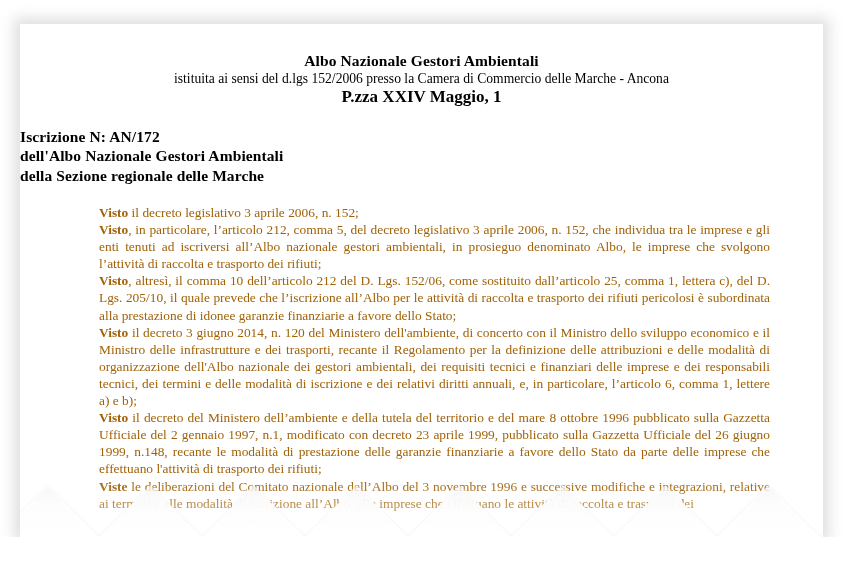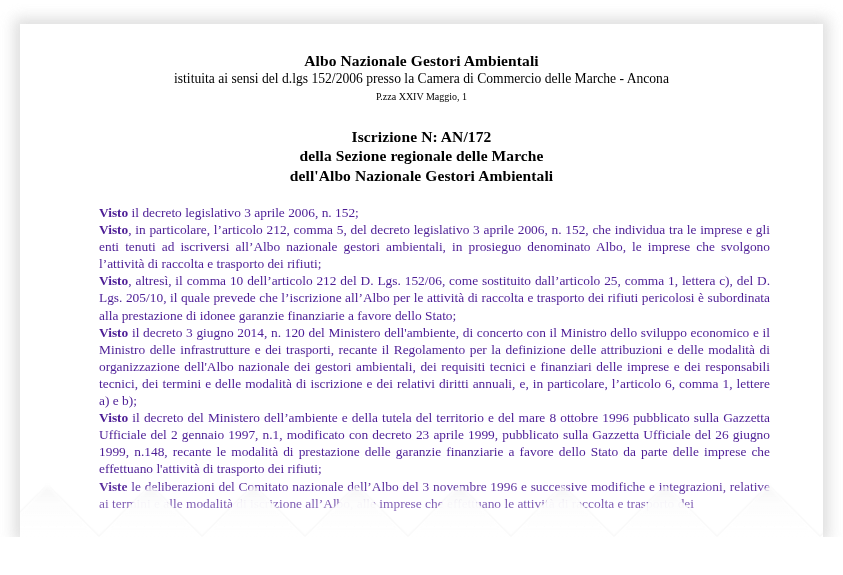--- a/index.html
+++ b/index.html
@@ -72,47 +72,46 @@
     font-weight: bold;
     line-height: 18px;
     letter-spacing: .15px;
   }
   .hdr-line-3 {
     font-size: 13.6px;
     font-weight: normal;
     line-height: 18px;
   }
   .hdr-line-4, .hdr-line-5 {
-    font-size: 10px;
-    font-weight: normal;
+    font-size: 17px;
+    font-weight: bold;
     line-height: 17.5px;
   }
 
   
   .title-block {
-    text-align: center;
     margin-top: 21px;
     color: #000;
   }
   .title-line {
     font-size: 15.5px;
     font-weight: bold;
     line-height: 19.5px;
     letter-spacing: .1px;
   }
 
   
   .body-block {
     margin-top: 19px;
     padding-left: 79px;
     padding-right: 53px;
     text-align: justify;
     font-size: 13.4px;
     line-height: 17.1px;
-    color: #4c1d95;
+    color: #a16207;
     hyphens: none;
   }
   .para {
     margin: 0;
     text-align: justify;
     text-justify: inter-word;
   }
   .para.nojust {
     text-align: left;
   }
@@ -167,22 +166,22 @@
     <div class="doc-inner">
 
       <div class="header-block">
         <div class="hdr-line-1">Albo Nazionale Gestori Ambientali</div>
         <div class="hdr-line-3">istituita ai sensi del d.lgs 152/2006 presso la Camera di Commercio delle Marche - Ancona</div>
         <div class="hdr-line-4">P.zza XXIV Maggio, 1</div>
       </div>
 
       <div class="title-block">
         <div class="title-line">Iscrizione N: AN/172</div>
+        <div class="title-line">dell'Albo Nazionale Gestori Ambientali</div>
         <div class="title-line">della Sezione regionale delle Marche</div>
-        <div class="title-line">dell'Albo Nazionale Gestori Ambientali</div>
       </div>
 
       <div class="body-block" id="body-block">
           <div class="para nojust"><span class="kw">Visto</span><span> il decreto legislativo 3 aprile 2006, n. 152;</span></div>
           <div class="para"><span class="kw">Visto</span><span>, in particolare, l’articolo 212, comma 5, del decreto legislativo 3 aprile 2006, n. 152, che individua tra le imprese e gli enti tenuti ad iscriversi all’Albo nazionale gestori ambientali, in prosieguo denominato Albo, le imprese che svolgono l’attività di raccolta e trasporto dei rifiuti;</span></div>
           <div class="para"><span class="kw">Visto</span><span>, altresì, il comma 10 dell’articolo 212 del D. Lgs. 152/06, come sostituito dall’articolo 25, comma 1, lettera c), del D. Lgs. 205/10, il quale prevede che l’iscrizione all’Albo per le attività di raccolta e trasporto dei rifiuti pericolosi è subordinata alla prestazione di idonee garanzie finanziarie a favore dello Stato;</span></div>
           <div class="para"><span class="kw">Visto</span><span> il decreto 3 giugno 2014, n. 120 del Ministero dell'ambiente, di concerto con il Ministro dello sviluppo economico e il Ministro delle infrastrutture e dei trasporti,  recante il Regolamento per la definizione delle attribuzioni e delle modalità di organizzazione dell'Albo nazionale dei gestori ambientali, dei requisiti tecnici e finanziari delle imprese e dei responsabili tecnici, dei termini e delle modalità di iscrizione e dei relativi diritti annuali, e, in particolare, l’articolo 6, comma 1, lettere a) e b);</span></div>
           <div class="para"><span class="kw">Visto</span><span> il decreto del Ministero dell’ambiente e della tutela del territorio e del mare 8 ottobre 1996 pubblicato sulla Gazzetta Ufficiale del 2 gennaio 1997, n.1, modificato con decreto 23 aprile 1999, pubblicato sulla Gazzetta Ufficiale del 26 giugno 1999, n.148, recante le modalità di prestazione delle garanzie finanziarie a favore dello Stato da parte delle imprese che effettuano l'attività di trasporto dei rifiuti;</span></div>
           <div class="para"><span class="kw">Viste</span><span> le deliberazioni del Comitato nazionale dell’Albo del 3 novembre 1996 e successive modifiche e integrazioni, relative ai termini e alle modalità di iscrizione all’Albo, alle imprese che effettuano le attività di raccolta e trasporto dei</span></div>
         </div>

